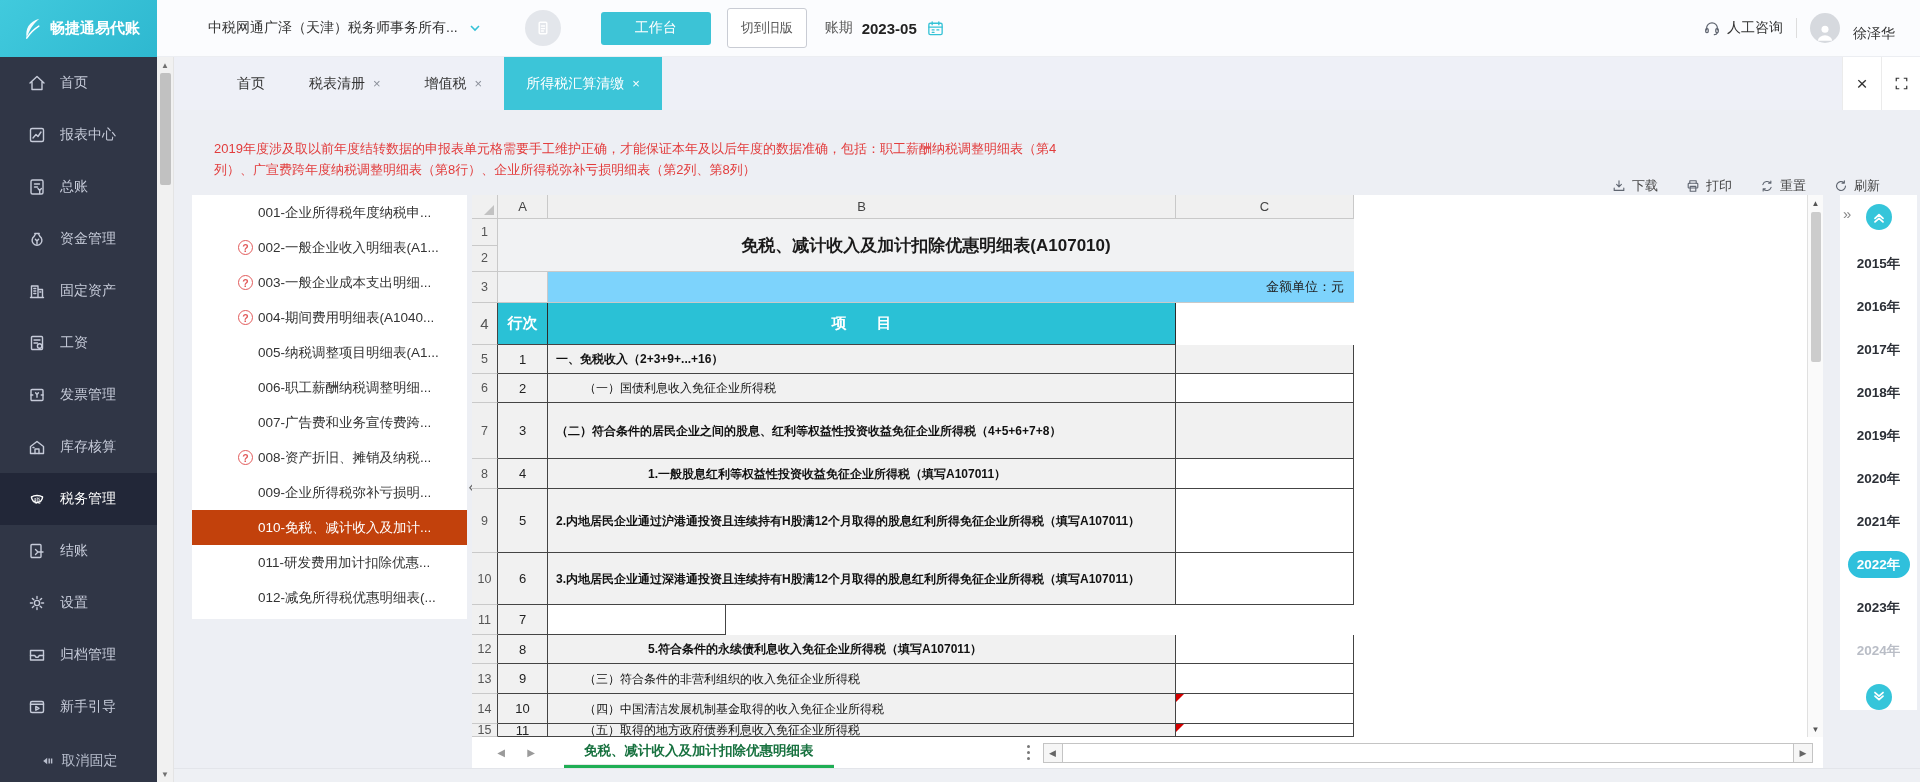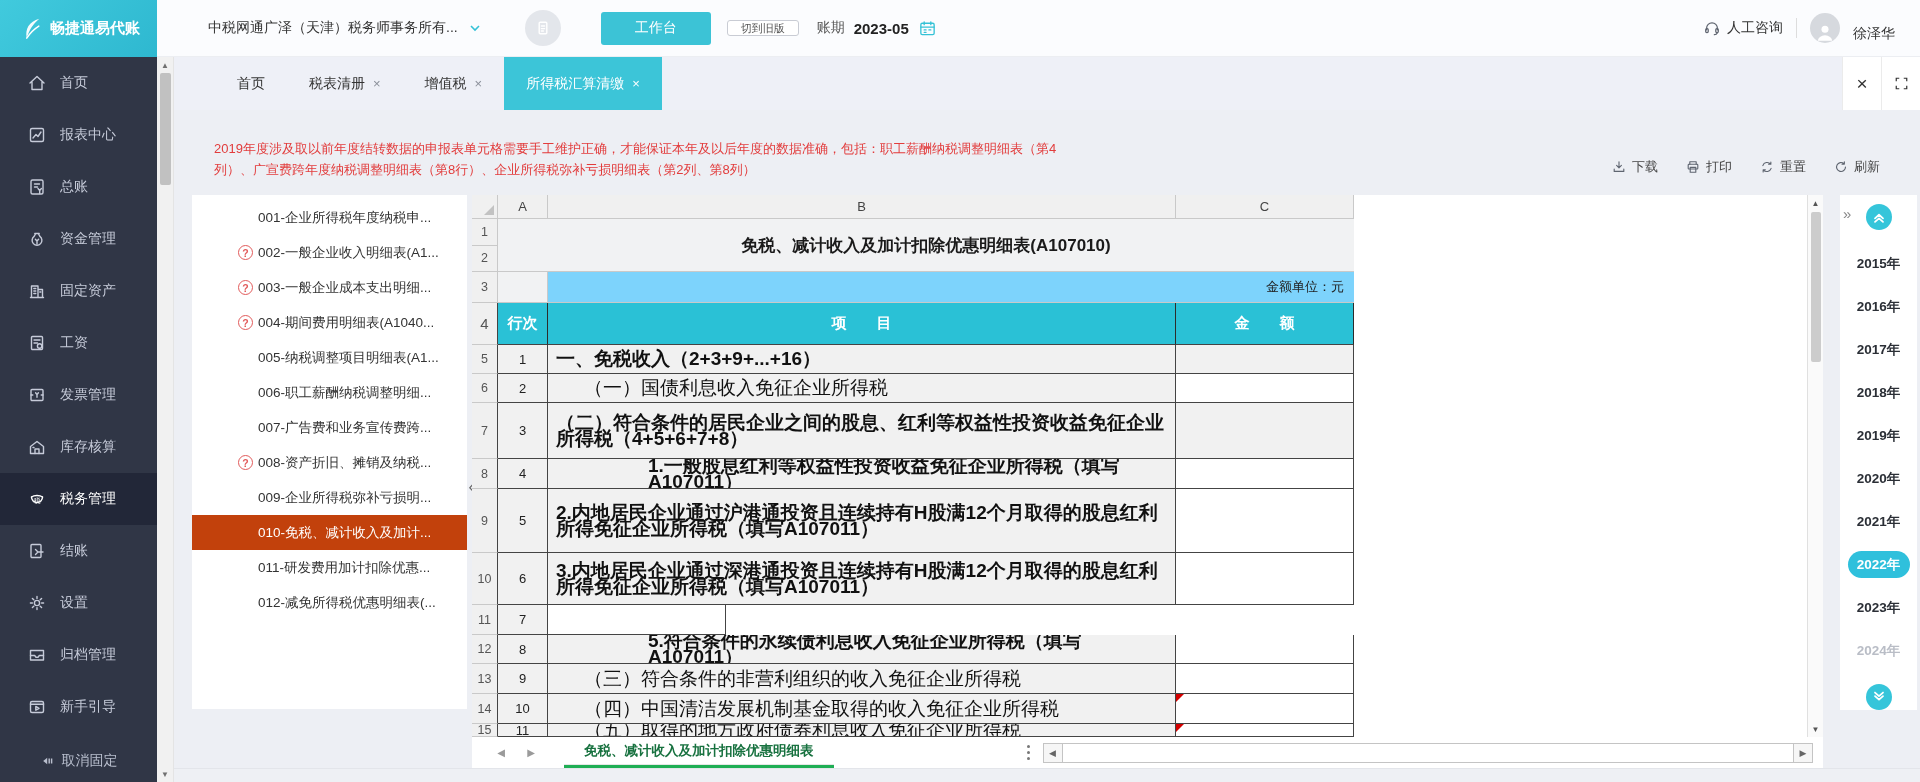--- a/index.html
+++ b/index.html
@@ -6,21 +6,21 @@
   html,body { width:1920px; height:782px; overflow:hidden; }
   body { font-family:"Liberation Sans","DejaVu Sans",sans-serif; background:#edeff4; color:#333; }
 
   
   .topbar { height:57px; background:#fbfcfe; display:flex; align-items:center; border-bottom:1px solid #eceef2; position:relative; z-index:5; }
   .logo-block { width:157px; height:57px; background:linear-gradient(135deg,#41cadd,#2eb8d0); display:flex; align-items:center; justify-content:center; gap:7px; color:#fff; font-size:15px; font-weight:bold; flex:none; }
   .company { margin-left:51px; display:flex; align-items:center; gap:9px; font-size:14px; color:#333; cursor:pointer; }
   .chev { width:16px; height:16px; stroke:#35c2d6; stroke-width:2; fill:none; }
   .doc-badge { margin-left:42px; width:36px; height:36px; border-radius:50%; background:#e3e6eb; display:flex; align-items:center; justify-content:center; }
   .btn-workbench { margin-left:40px; width:110px; height:33px; background:#3cc3d6; color:#fff; font-size:14px; border:none; border-radius:3px; cursor:pointer; }
-  .btn-old { margin-left:16px; height:16px; padding:0 13px; background:#fff; border:1px solid #c9ccd4; border-radius:3px; color:#555; font-size:11px; cursor:pointer; }
+  .btn-old { margin-left:16px; height:40px; padding:0 13px; background:#fff; border:1px solid #c9ccd4; border-radius:3px; color:#555; font-size:13px; cursor:pointer; }
   .period { margin-left:18px; display:flex; align-items:center; gap:9px; }
   .period-label { font-size:14px; color:#555; }
   .period-value { font-size:15px; color:#222; font-weight:bold; }
   .topbar-right { margin-left:auto; margin-right:25px; display:flex; align-items:center; gap:13px; }
   .support { display:flex; align-items:center; gap:6px; font-size:14px; color:#333; cursor:pointer; }
   .vdiv { width:1px; height:20px; background:#ddd; }
   .avatar { width:30px; height:30px; border-radius:50%; background:#d6d9de; display:flex; align-items:flex-end; justify-content:center; overflow:hidden; }
   .username { font-size:14px; color:#333; cursor:pointer;margin-top:11px; }
   .ic { fill:none; stroke:#5f6570; stroke-width:1.4; stroke-linecap:round; stroke-linejoin:round; }
   .ic-teal { stroke:#35c2d6; }
@@ -46,44 +46,44 @@
   .tab { display:flex; align-items:center; gap:8px; padding:0 22px; font-size:14px; color:#333; cursor:pointer; }
   .tab .x { font-size:13px; color:#8a8f99; }
   .tab.active { background:#3cc5d8; color:#fff; }
   .tab.active .x { color:#fff; }
   .tab-win { position:absolute; right:0; top:0; height:53px; display:flex; }
   .tab-winbtn { width:39px; height:53px; background:#fff; border-left:1px solid #ebebeb; display:flex; align-items:center; justify-content:center; cursor:pointer; color:#333; font-size:19px; }
 
   
   .topline { height:85px; display:flex; padding:0 40px; flex:none; }
   .warning { padding-top:28px; font-size:13px; line-height:21px; color:#e23c3c; width:1030px; }
-  .toolbar { margin-left:auto; margin-top:48px; display:flex; gap:27px; align-items:flex-start; }
+  .toolbar { margin-left:auto; margin-top:48px; display:flex; gap:27px; align-items:flex-end; }
   .tool { display:flex; align-items:center; gap:5px; font-size:13px; color:#444; cursor:pointer; white-space:nowrap; }
   .tool svg { width:16px; height:16px; }
 
   
   .main-row { flex:1; display:flex; padding-left:18px; position:relative; min-height:0; }
 
   
-  .form-list { width:275px; height:514px; background:#fff; padding-top:5px; position:relative; flex:none; }
+  .form-list { width:275px; height:424px; background:#fff; position:relative; flex:none; }
   .fl-item { height:35px; display:flex; align-items:center; padding-left:46px; font-size:13.5px; color:#333; cursor:pointer; }
   .q-icon { width:15px; height:15px; border:1.5px solid #e25b5b; border-radius:50%; color:#e25b5b; font-size:10.5px; font-weight:bold; display:flex; align-items:center; justify-content:center; margin-right:5px; visibility:hidden; flex:none; }
   .q-icon.show { visibility:visible; }
   .fl-item.active { background:#c2410c; color:#fff; }
   .fl-collapse { position:absolute; right:-11px; top:282px; font-size:17px; color:#666; cursor:pointer; background:transparent; }
 
   
   .sheet-area { width:1351px; margin-left:5px; display:flex; flex-direction:column; background:#fff; flex:none; position:relative; }
   .sheet-grid { height:542px; position:relative; overflow:hidden; }
   .srow { display:flex; }
   .cell { flex:none; overflow:hidden; }
   .c-n { width:26px; background:#f0f0f0; border-right:1px solid #444; border-bottom:1px solid #c9c9c9; color:#555; font-size:12.5px; display:flex; align-items:center; justify-content:center; }
   .c-n.light { border-right:1px solid #c9c9c9; }
   .c-a { width:50px; background:#f1f1f1; border-right:1px solid #444; border-bottom:1px solid #444; font-size:13px; color:#222; display:flex; align-items:center; justify-content:center; }
-  .c-b { width:628px; background:#f1f1f1; border-right:1px solid #444; border-bottom:1px solid #444; font-size:19px; color:#111; display:flex; align-items:center; line-height:16px; padding-right:6px; }
+  .c-b { width:628px; background:#f1f1f1; border-right:1px solid #444; border-bottom:1px solid #444; font-size:12px; color:#111; display:flex; align-items:center; line-height:16px; padding-right:6px; }
   .c-c { width:178px; background:#fff; border-right:1px solid #444; border-bottom:1px solid #444; position:relative; font-size:13px; }
   .c-c.gray { background:#f1f1f1; }
   .marker { position:absolute; left:0; top:0; width:0; height:0; border-top:8px solid #d40000; border-right:8px solid transparent; }
   .colhead { height:24px; }
   .colhead .cell { background:#f0f0f0; border-right:1px solid #c9c9c9; border-bottom:1px solid #c9c9c9; color:#444; font-size:13px; display:flex; align-items:center; justify-content:center; }
   .corner { width:26px; position:relative; }
   .corner:after { content:""; position:absolute; right:3px; bottom:3px; border-left:10px solid transparent; border-bottom:10px solid #c2c2c2; }
   .ch-a{width:50px;} .ch-b{width:628px;} .ch-c{width:178px;}
   .title-row { height:53px; }
   .nums2 { width:26px; display:flex; flex-direction:column; }
@@ -433,21 +433,20 @@
           <div class="srow unit-row">
             <div class="cell c-n light">3</div>
             <div class="cell unit-a"></div>
             <div class="cell unit-cell">金额单位：元</div>
           </div>
 
           <div class="srow head4">
             <div class="cell hc h-n">4</div>
             <div class="cell hc h-a">行次</div>
             <div class="cell hc h-b">项　　目</div>
-            <div class="cell hc h-c">金　　额</div>
           </div>
 
           <div>
             <div class="srow bold ind0" style="height: 29px;">
                 <div class="cell c-n">5</div>
                 <div class="cell c-a">1</div>
                 <div class="cell c-b">一、免税收入（2+3+9+...+16）</div>
                 <div class="cell c-c gray">
                   
                   <span></span>

